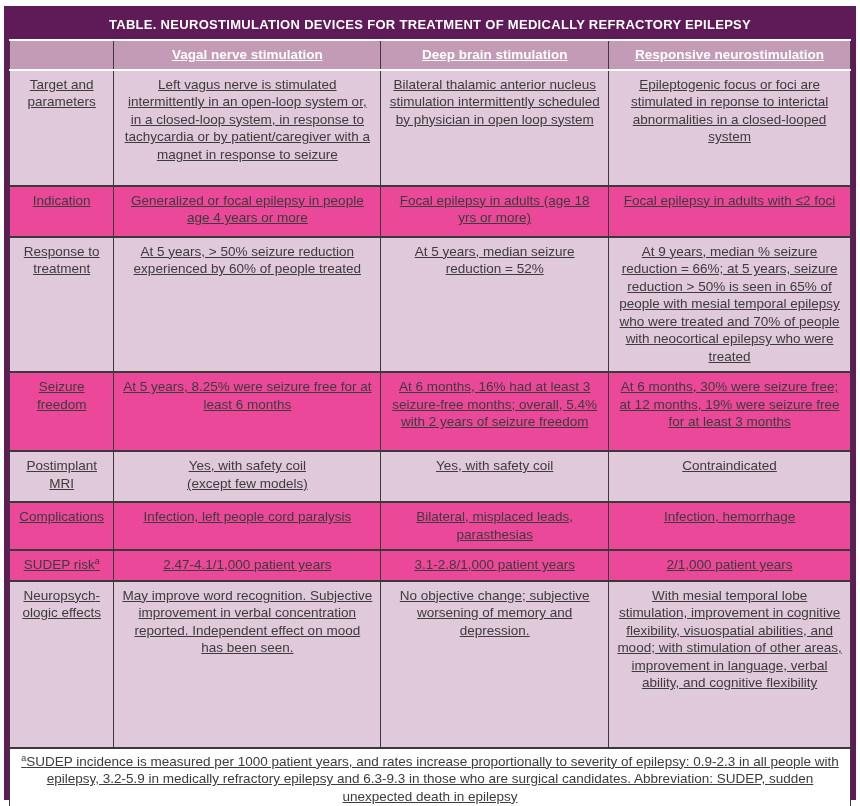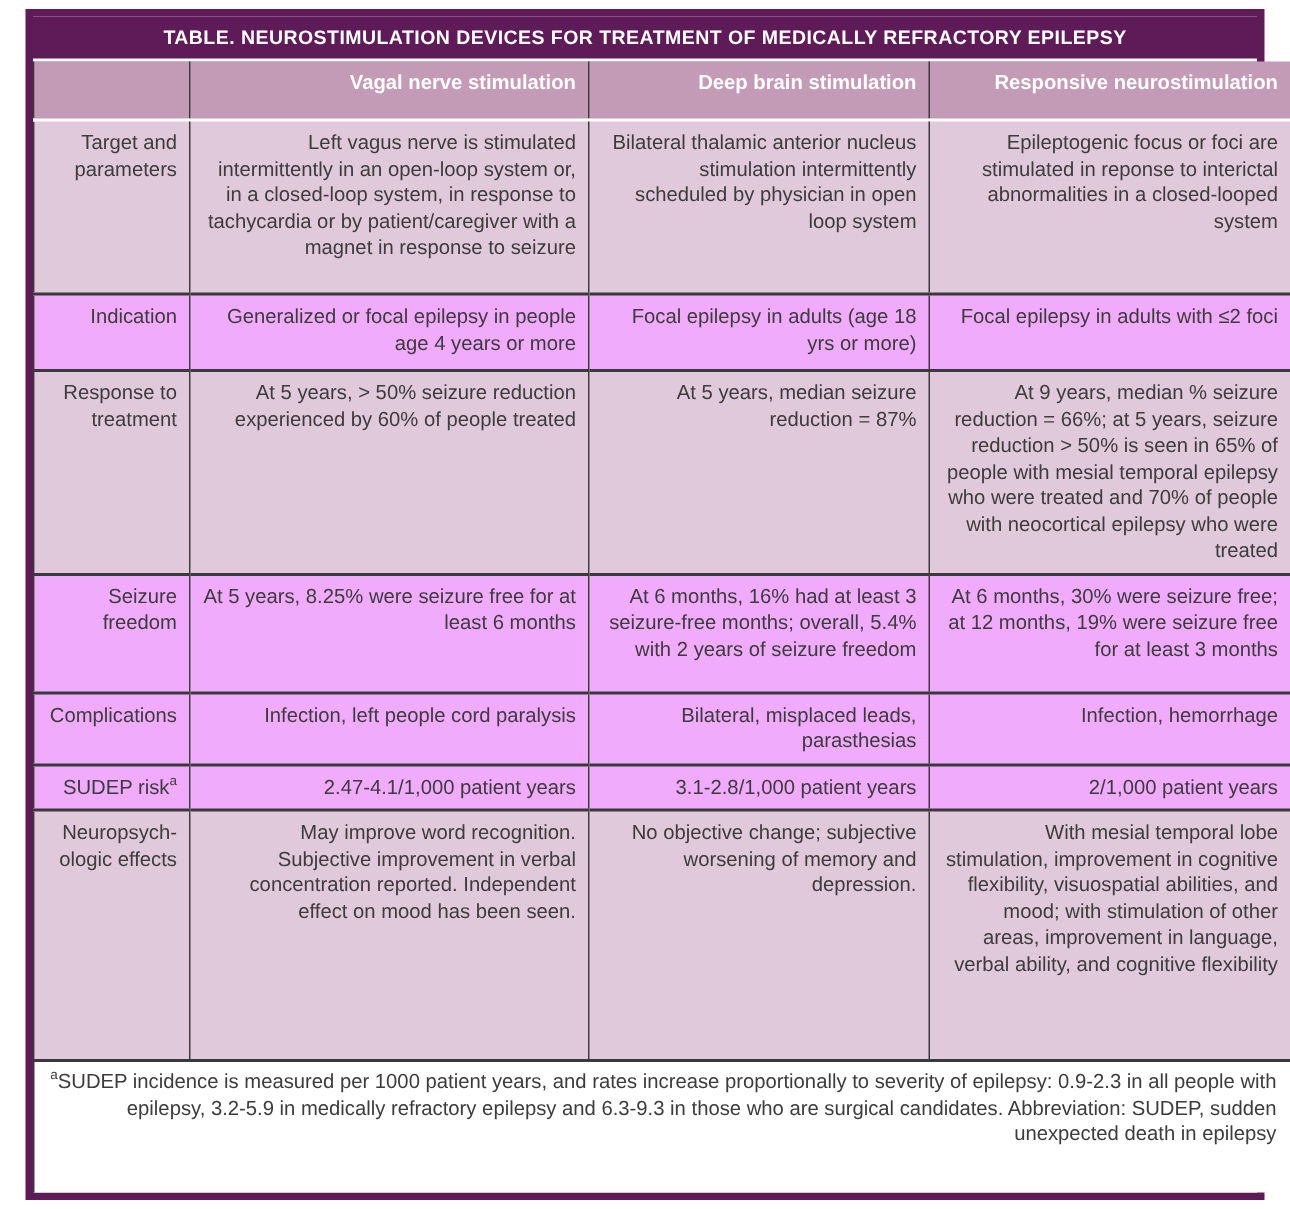--- a/index.html
+++ b/index.html
@@ -5,21 +5,21 @@
   html, body {
     margin: 0;
     padding: 0;
     background: #ffffff;
     font-family: "Liberation Sans", "DejaVu Sans", sans-serif;
   }
   .page {
     width: 860px;
     height: 806px;
     box-sizing: border-box;
-    padding: 6px 17px;
+    padding: 6px 4px;
     background: #ffffff;
   }
   .frame {
     box-sizing: border-box;
     width: 100%;
     height: 100%;
     border: 5px solid #5e1b57;
     background: #ffffff;
     display: flex;
     flex-direction: column;
@@ -44,34 +44,35 @@
   table.nst td, table.nst th {
     vertical-align: top;
     font-size: 13.5px;
     line-height: 17.5px;
     color: #3d3b3c;
     padding: 5px 8px 6px 8px;
     border: 1px solid #3a3a3a;
     border-top-width: 2px;
     word-wrap: break-word;
     white-space: pre-line;
-    text-align: right;
+    text-align: center;
+    text-decoration: underline;
   }
   table.nst tr.hdr th {
     background: #c39bb7;
     color: #ffffff;
     font-weight: bold;
     font-size: 13.5px;
     padding: 5px 8px;
     border: 1px solid #3a3a3a;
     border-top: none;
     border-bottom: 2px solid #ffffff;
   }
   tr.pink td { background: #e0c9da; }
-  tr.light td { background: #f0abfc; }
+  tr.light td { background: #ec4899; }
   td.rowlabel { padding-right: 4px; }
   tr.footnote td {
     background: #ffffff;
     padding: 4px 9px 6px 9px;
     border: 1px solid #3a3a3a;
     border-top-width: 2px;
     border-bottom: none;
     white-space: normal;
   }
   sup { font-size: 9px; line-height: 0; }
@@ -110,31 +111,38 @@
       <tr class="light" style="height:51px">
         <td class="rowlabel">Indication</td>
         <td>Generalized or focal epilepsy in people age 4 years or more</td>
         <td>Focal epilepsy in adults (age 18 yrs or more)</td>
         <td>Focal epilepsy in adults with ≤2 foci</td>
       </tr>
 
       <tr class="pink" style="height:129px">
         <td class="rowlabel">Response to treatment</td>
         <td>At 5 years, &gt; 50% seizure reduction experienced by 60% of people treated</td>
-        <td>At 5 years, median seizure reduction = 87%</td>
+        <td>At 5 years, median seizure reduction = 52%</td>
         <td>At 9 years, median % seizure reduction = 66%; at 5 years, seizure reduction &gt; 50% is seen in 65% of people with mesial temporal epilepsy who were treated and 70% of people with neocortical epilepsy who were treated</td>
       </tr>
 
       <tr class="light" style="height:79px">
         <td class="rowlabel">Seizure freedom</td>
         <td>At 5 years, 8.25% were seizure free for at least 6 months</td>
         <td>At 6 months, 16% had at least 3 seizure-free months; overall, 5.4% with 2 years of seizure freedom</td>
         <td>At 6 months, 30% were seizure free; at 12 months, 19% were seizure free for at least 3 months</td>
       </tr>
 
+      <tr class="pink" style="height:51px">
+        <td class="rowlabel">Postimplant MRI</td>
+        <td>Yes, with safety coil
+(except few models)</td>
+        <td>Yes, with safety coil</td>
+        <td>Contraindicated</td>
+      </tr>
 
       <tr class="light" style="height:43px">
         <td class="rowlabel">Complications</td>
         <td>Infection, left people cord paralysis</td>
         <td>Bilateral, misplaced leads, parasthesias</td>
         <td>Infection, hemorrhage</td>
       </tr>
 
 
       <tr class="light" style="height:28px">

